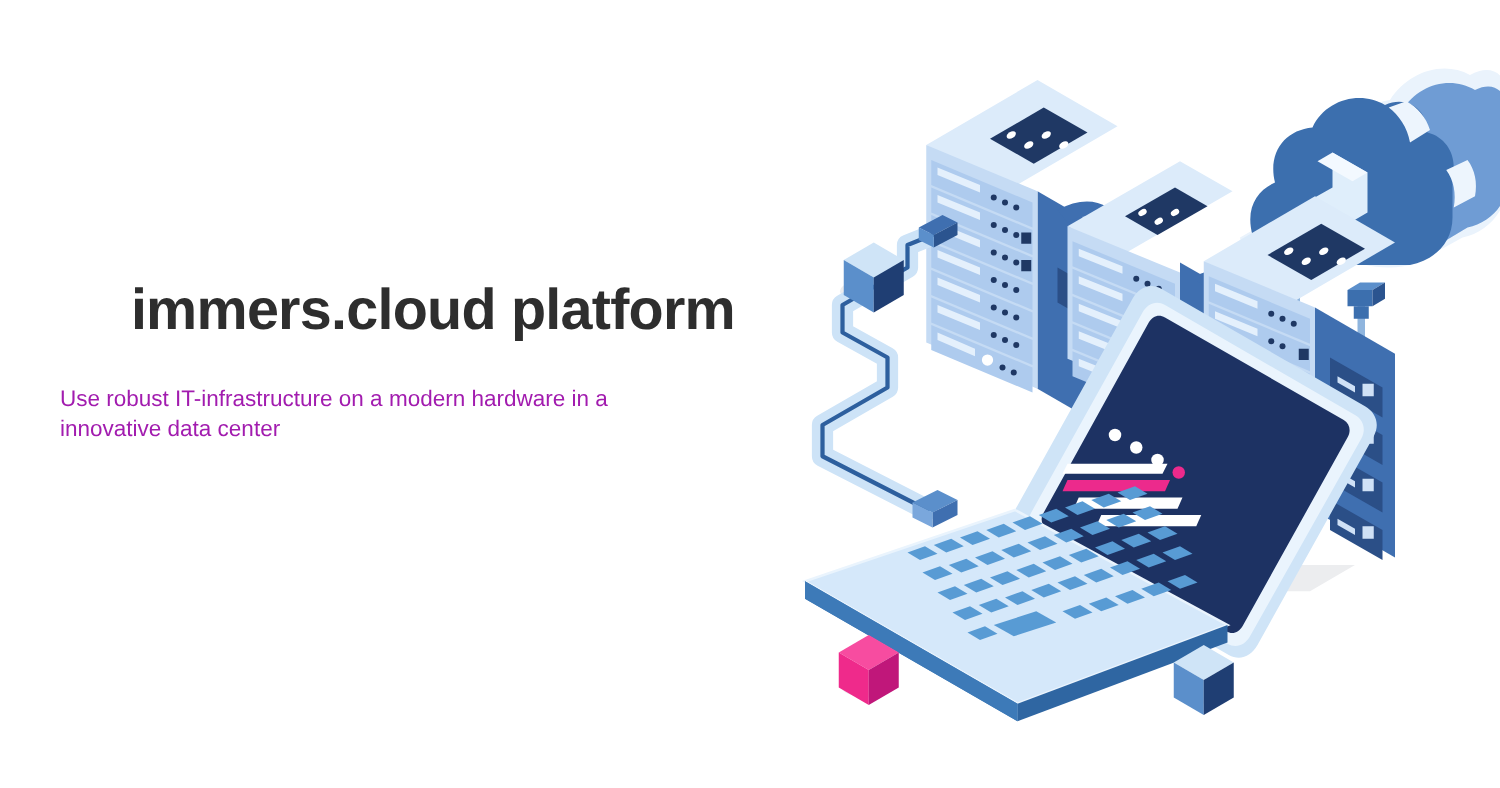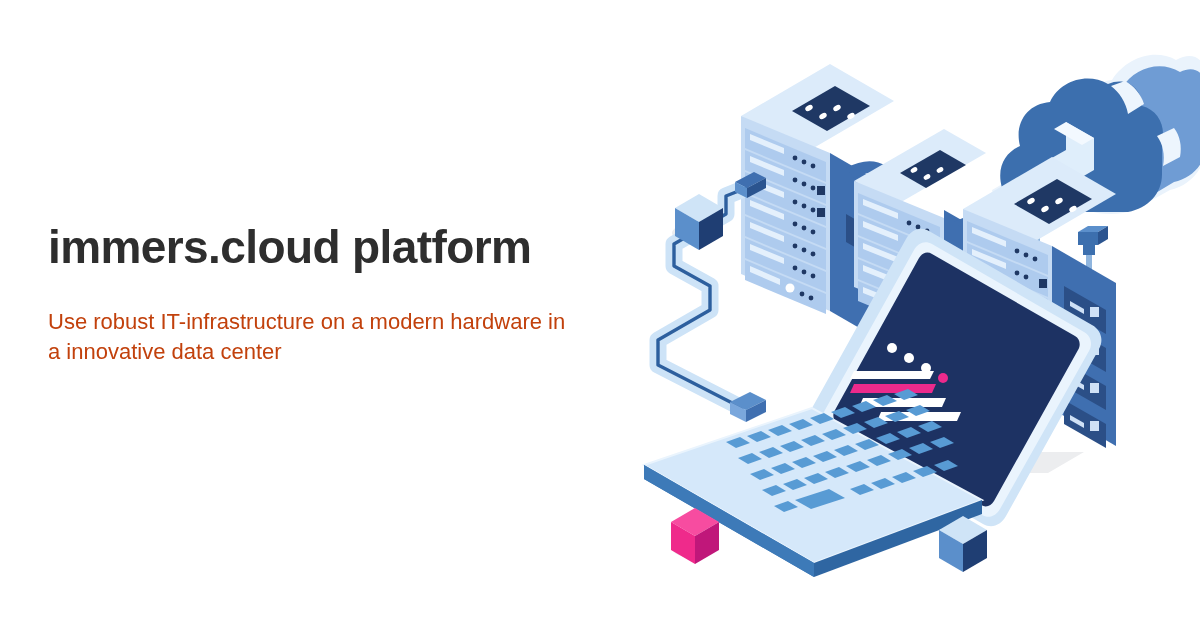--- a/index.html
+++ b/index.html
@@ -22,25 +22,26 @@
     width:540px;
   }
   .title{
     font-size:46px;
     font-weight:bold;
     color:#2e2e2e;
     letter-spacing:-0.6px;
     line-height:1.1;
     margin:0 0 34px 0;
     white-space:nowrap;
+    text-align:right;
   }
   .subtitle{
-    font-size:22px;
+    font-size:18px;
     font-weight:normal;
-    color:#c2410c;
+    color:#a21caf;
     line-height:1.38;
     margin:0;
     max-width:520px;
   }
   .art{
     position:absolute;
     left:614px;
     top:18px;
     width:592px;
     height:592px;

